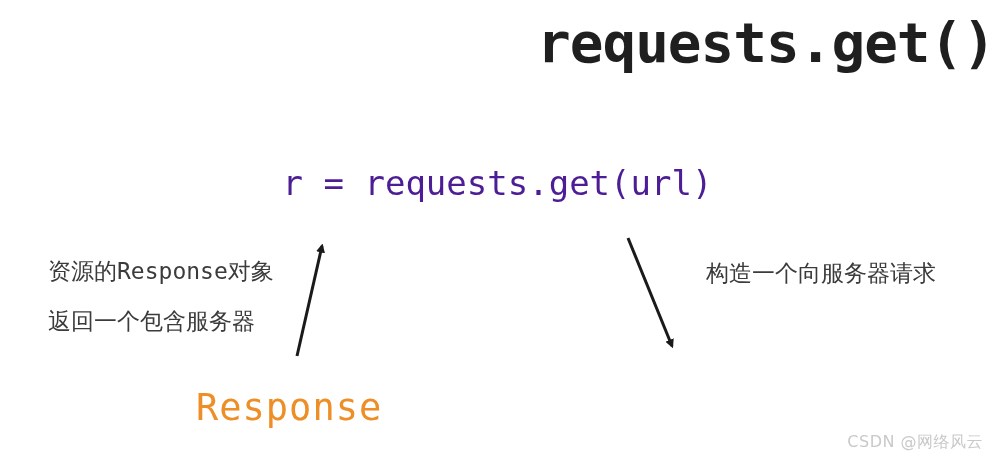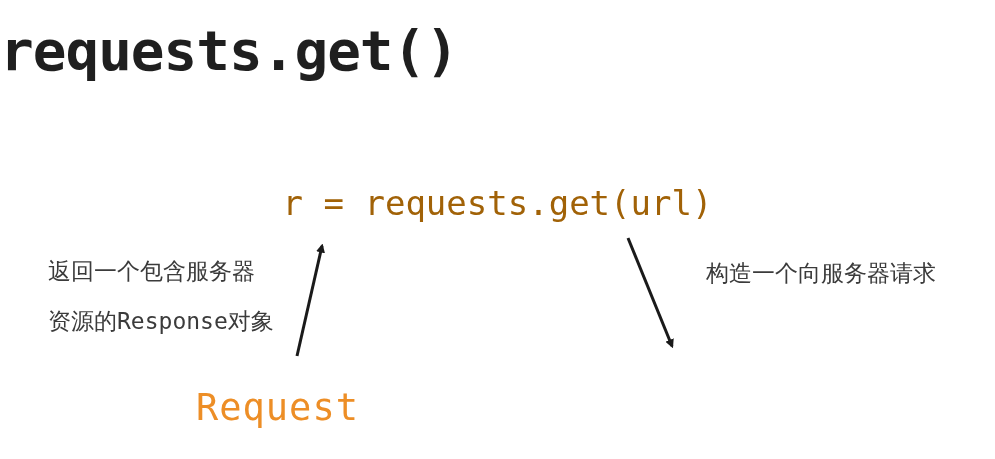--- a/index.html
+++ b/index.html
@@ -16,38 +16,36 @@
     height: 459px;
     background: #ffffff;
     overflow: hidden;
     font-family: "DejaVu Sans Mono", "Liberation Mono", monospace;
   }
   .title {
     position: absolute;
     top: 10px;
     left: 0;
     width: 100%;
-    text-align: left;
+    text-align: right;
     font-size: 56px;
     font-weight: 600;
     color: var(--ink);
     letter-spacing: -1px;
-    margin-top: 8px;
   }
   .code-line {
     position: absolute;
     top: 163px;
     left: 0;
     width: 100%;
     text-align: center;
     font-size: 34px;
     font-weight: 500;
-    color: #a16207;
+    color: #4c1d95;
     letter-spacing: 0px;
-    margin-top: 20px;
   }
   .annotation {
     position: absolute;
     font-size: 23px;
     line-height: 50px;
     color: var(--note);
     font-weight: 500;
     font-family: "DejaVu Sans Mono", "DejaVu Sans", "Liberation Sans", sans-serif;
     white-space: nowrap;
   }
@@ -96,25 +94,26 @@
     </defs>
     <g>
       <line x1="297" y1="356" x2="322" y2="246" stroke="#1a1a1a" stroke-width="3" marker-end="url(#arrowhead)"></line>
     </g>
     <g>
       <line x1="628" y1="238" x2="672" y2="346" stroke="#1a1a1a" stroke-width="3" marker-end="url(#arrowhead)"></line>
     </g>
   </svg>
 
   <div class="annotation annotation-left">
+    <div>资源的Response对象</div>
     <div>返回一个包含服务器</div>
-    <div>资源的Response对象</div>
   </div>
 
   <div class="annotation annotation-right">
     <div>构造一个向服务器请求</div>
   </div>
 
-  <div class="obj-label obj-label-response">Request</div>
+  <div class="obj-label obj-label-response">Response</div>
 
 
+  <div class="watermark">CSDN @网络风云</div>
 
 </div>
 
 </body></html>

